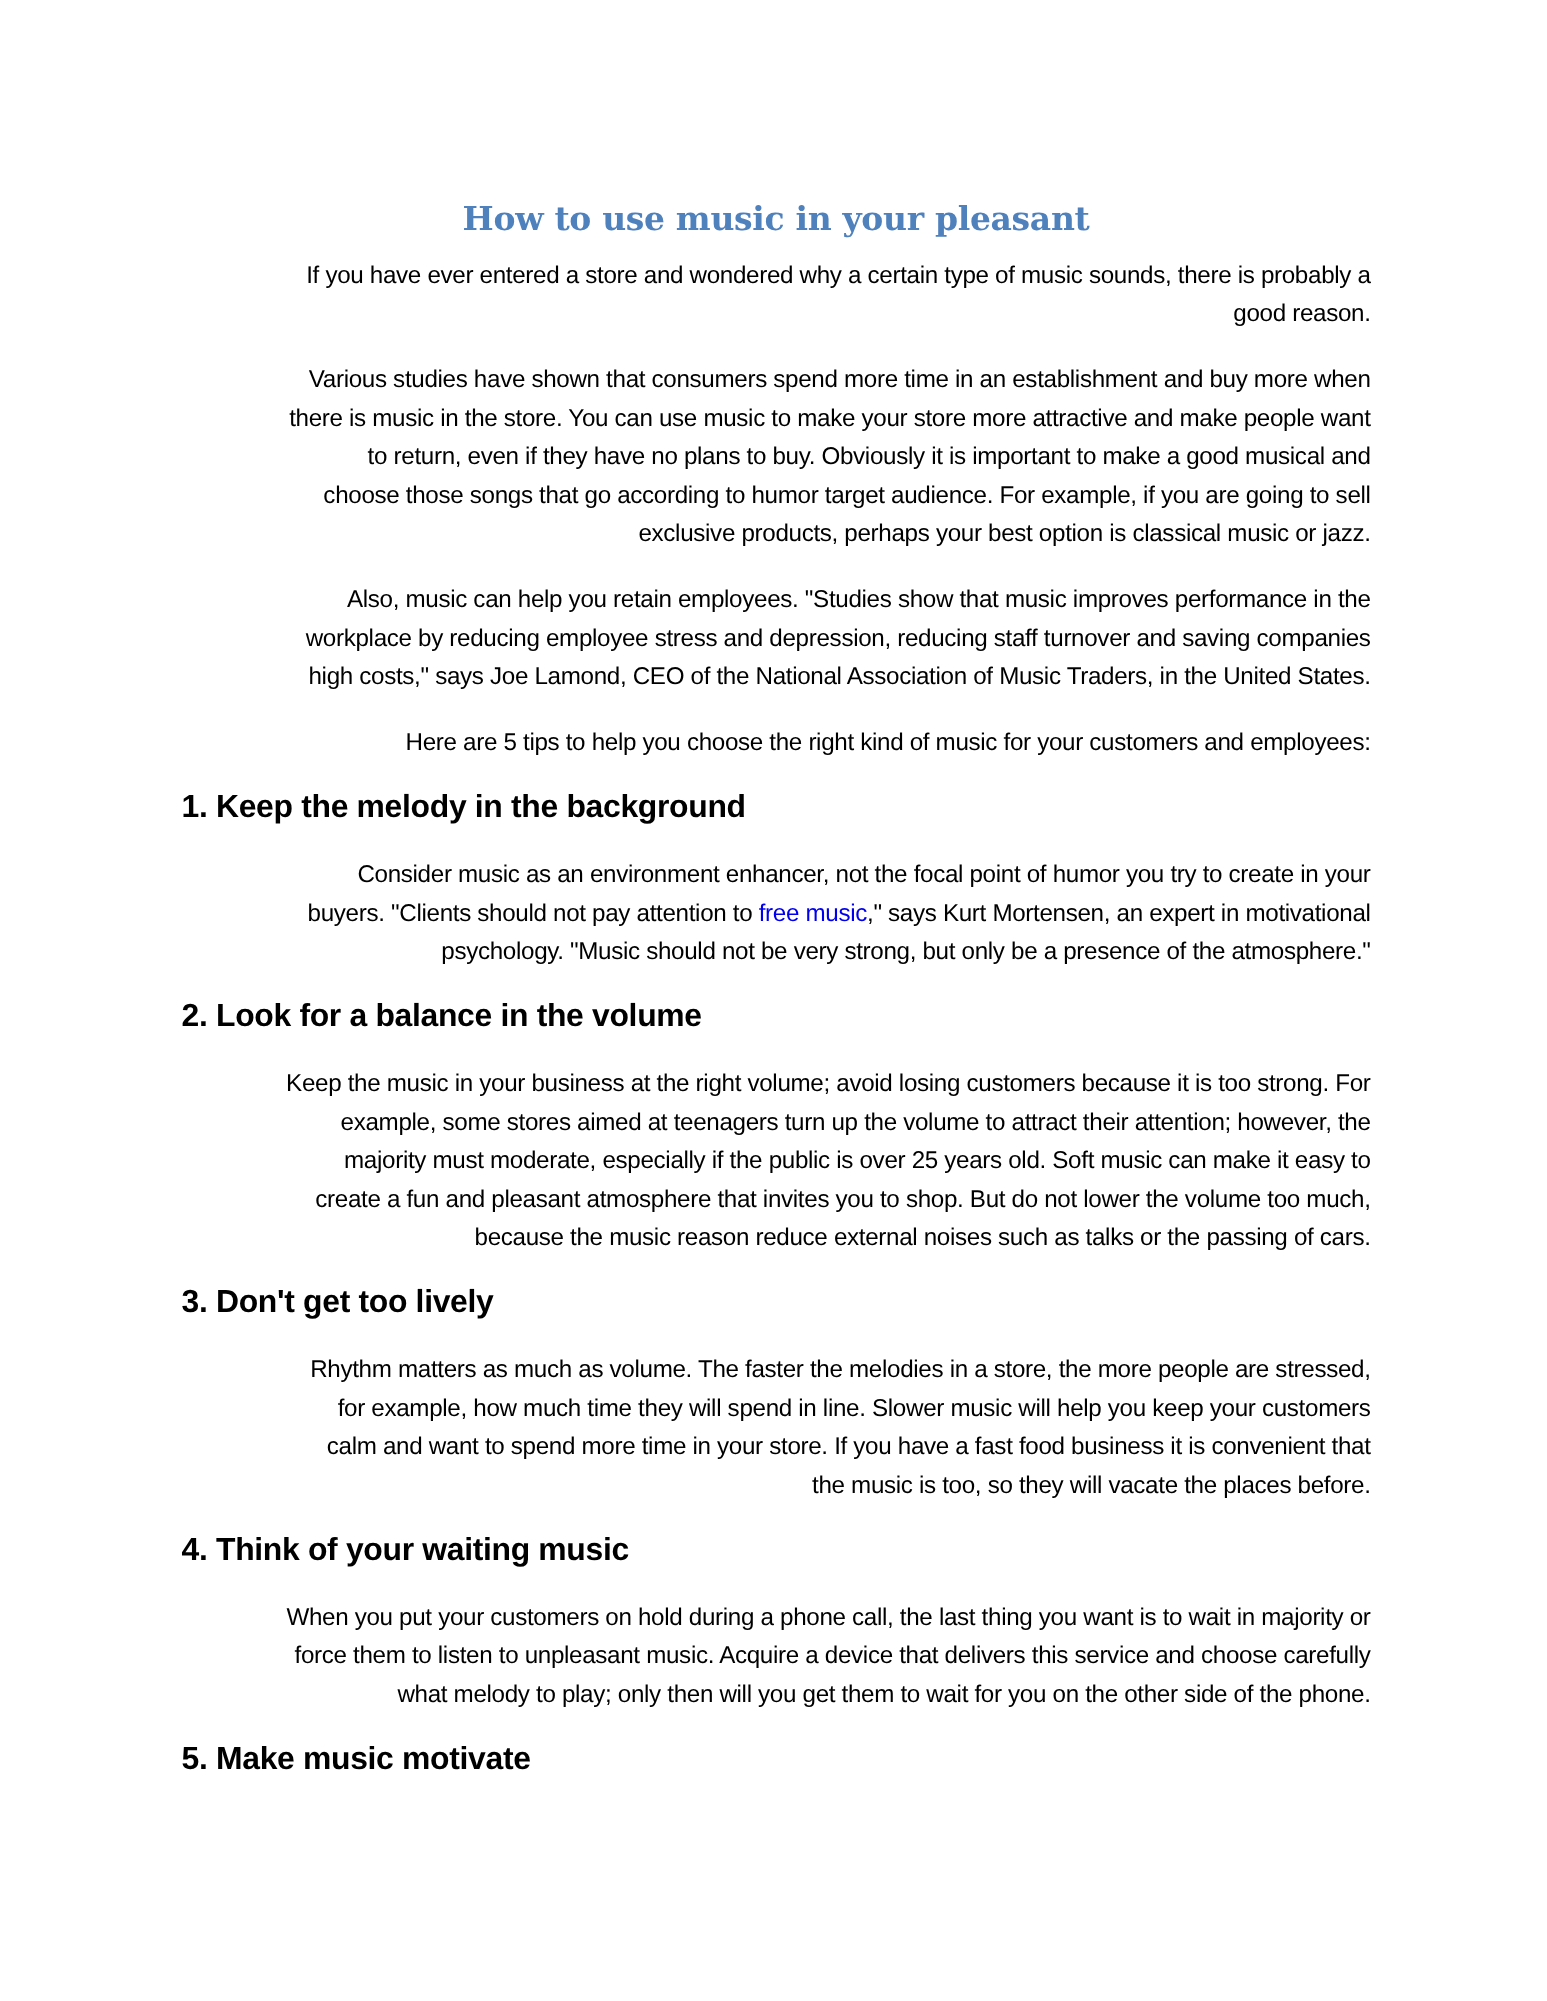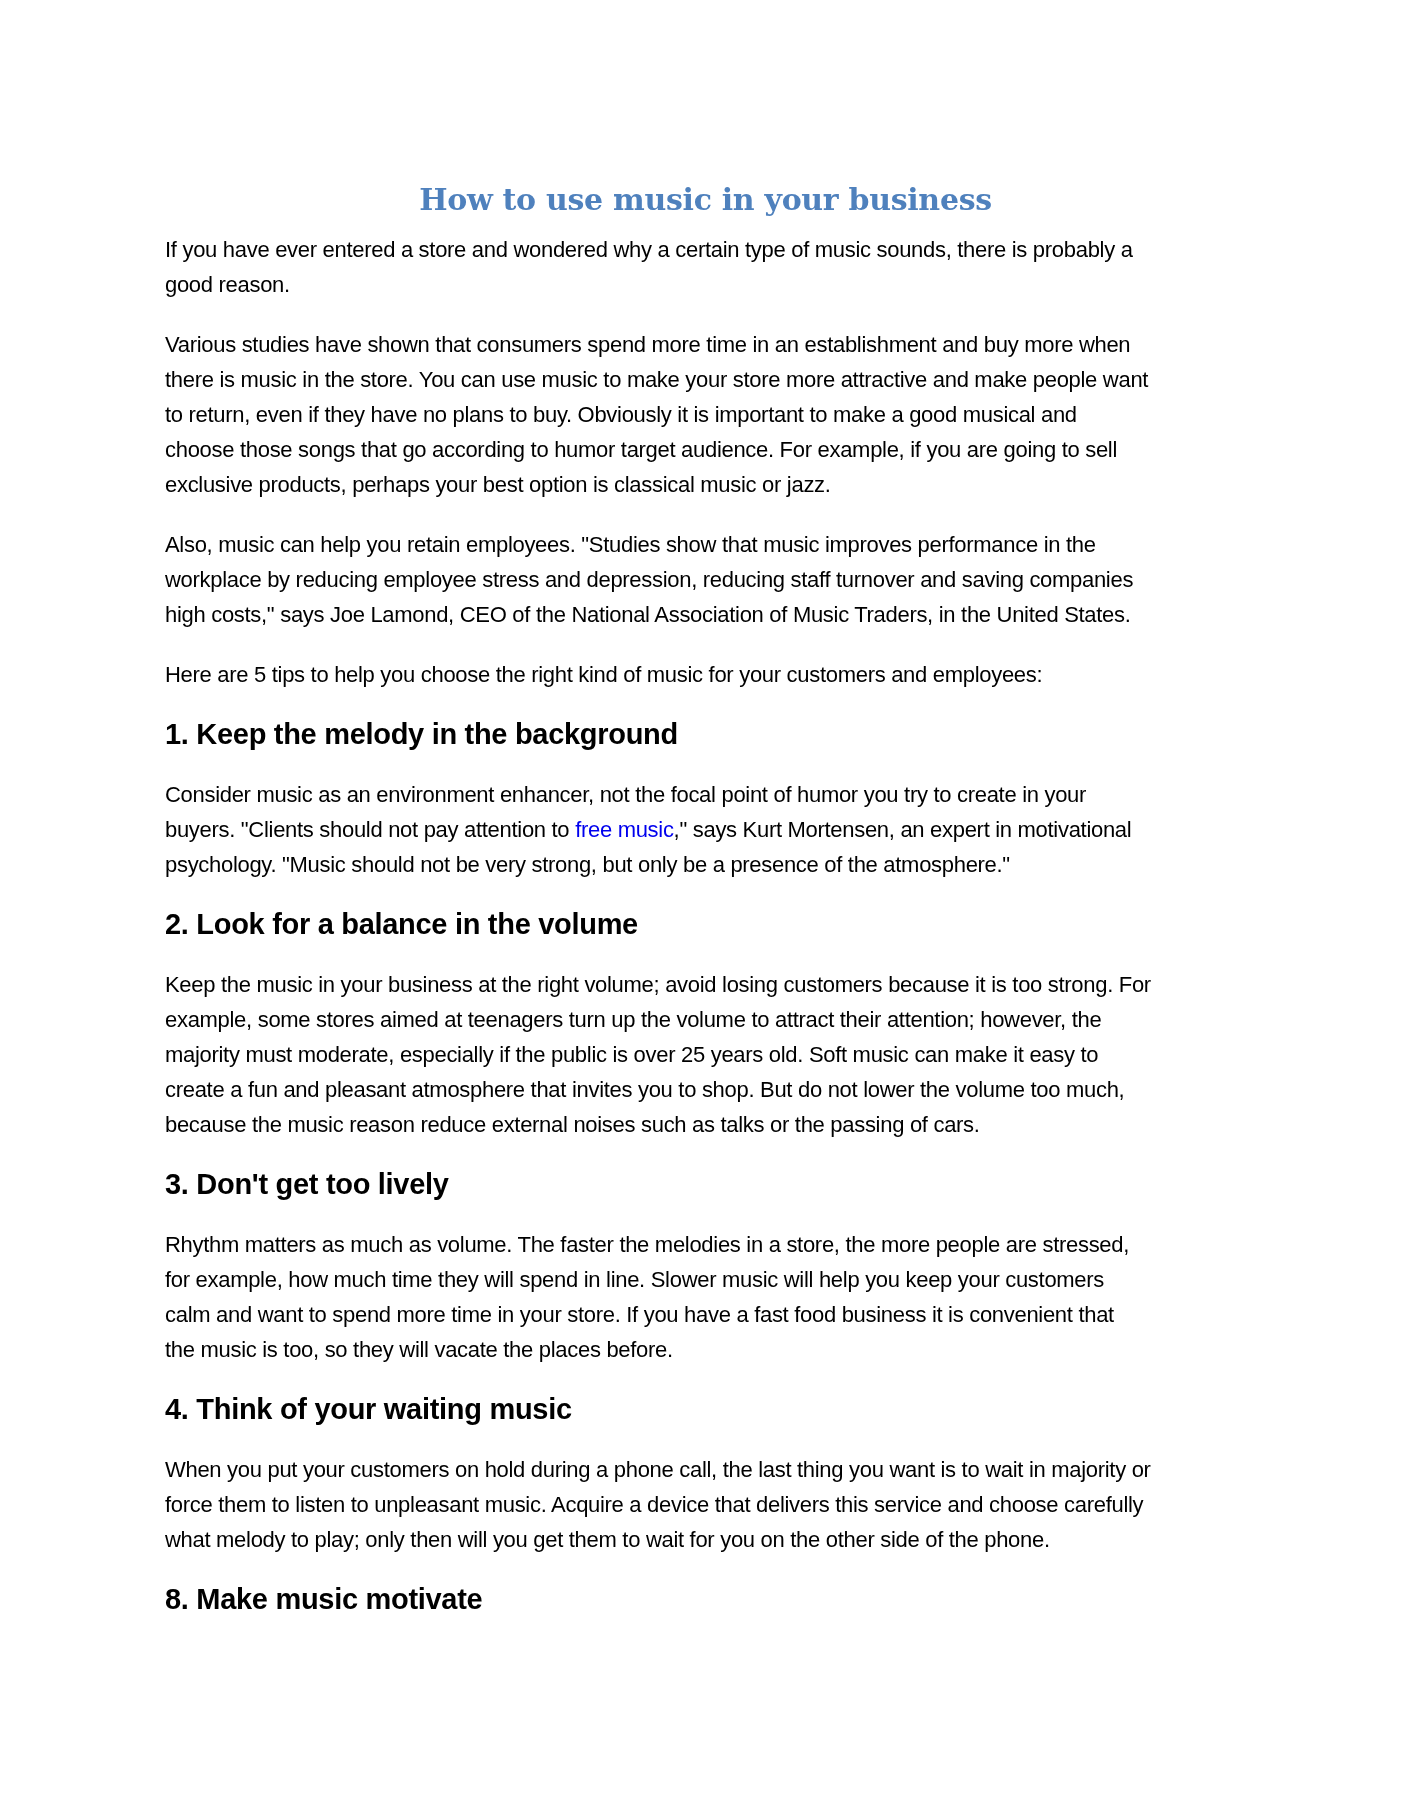--- a/index.html
+++ b/index.html
@@ -32,40 +32,41 @@
     text-align: center;
     margin: 0 0 12px 0;
   }
   .para {
     margin: 0 0 25px 0;
   }
   .line {
     display: block;
     line-height: 35px;
     white-space: pre;
+    text-align: right;
   }
   .heading {
     font-family: "Liberation Sans", "DejaVu Sans", sans-serif;
     font-weight: bold;
     font-size: 29px;
     line-height: 35px;
     margin: 0 0 25px 0;
   }
   .hyperlink {
     color: #0000EE;
     cursor: pointer;
   }
 </style>
 </head>
 <body>
 
 <div class="page">
   <div class="content">
 
-    <h1 class="title">How to use music in your business</h1>
+    <h1 class="title">How to use music in your pleasant</h1>
 
     <div class="para">
       <span class="line">If you have ever entered a store and wondered why a certain type of music sounds, there is probably a</span>
       <span class="line">good reason.</span>
     </div>
 
     <div class="para">
       <span class="line">Various studies have shown that consumers spend more time in an establishment and buy more when</span>
       <span class="line">there is music in the store. You can use music to make your store more attractive and make people want</span>
       <span class="line">to return, even if they have no plans to buy. Obviously it is important to make a good musical and</span>
@@ -111,16 +112,16 @@
     </div>
 
     <h2 class="heading">4. Think of your waiting music</h2>
 
     <div class="para">
       <span class="line">When you put your customers on hold during a phone call, the last thing you want is to wait in majority or</span>
       <span class="line">force them to listen to unpleasant music. Acquire a device that delivers this service and choose carefully</span>
       <span class="line">what melody to play; only then will you get them to wait for you on the other side of the phone.</span>
     </div>
 
-    <h2 class="heading">8. Make music motivate</h2>
+    <h2 class="heading">5. Make music motivate</h2>
 
   </div>
 </div>
 
 </body></html>

